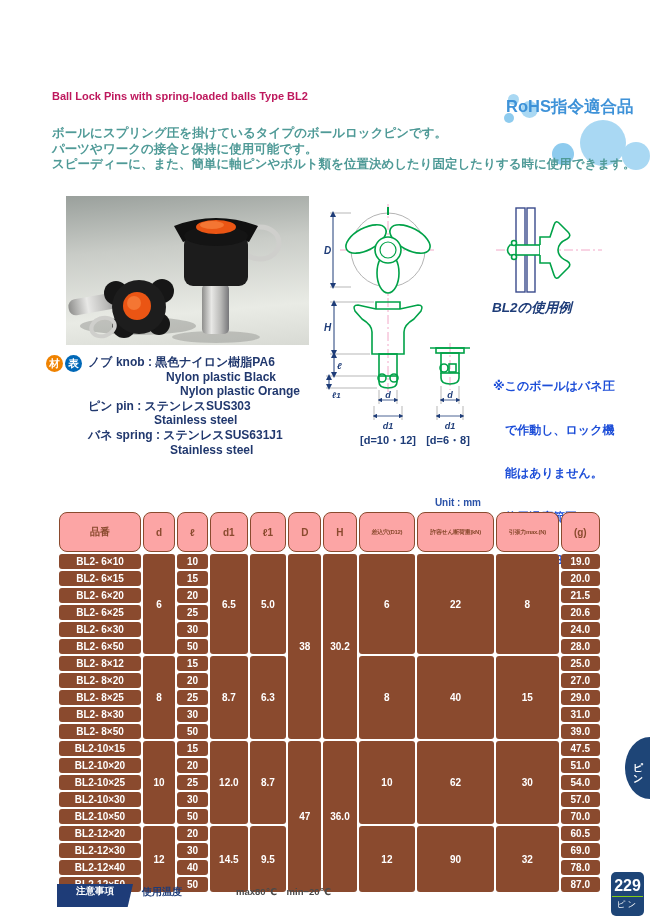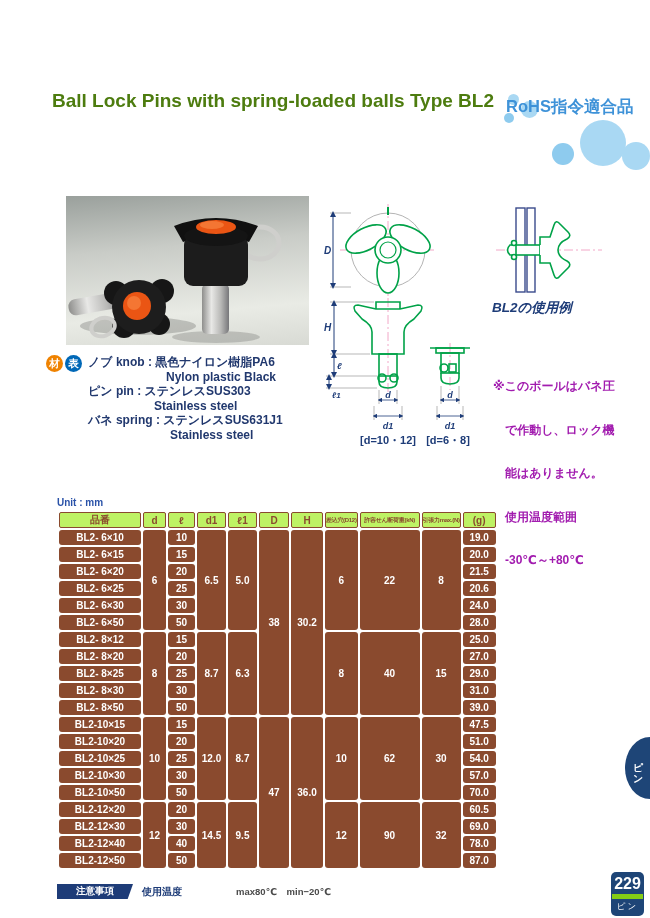--- a/index.html
+++ b/index.html
@@ -2,91 +2,96 @@
 <html><head>
 <meta charset="utf-8">
 <style>
   html,body{margin:0;padding:0;background:#fff;}
   .page{position:relative;width:650px;height:918px;background:#ffffff;overflow:hidden;
         font-family:"Liberation Sans","DejaVu Sans",sans-serif;}
   .abs{position:absolute;}
 
   
   .title{left:50px;top:44px;font-size:27px;font-weight:bold;color:#a5802c;white-space:nowrap;}
-  .subtitle{left:52px;top:90px;font-size:19px;font-weight:bold;color:#4d7c0f;white-space:nowrap;}
+  .subtitle{left:52px;top:90px;font-size:11px;font-weight:bold;color:#be185d;white-space:nowrap;}
   .desc{left:52px;top:126px;font-size:12.5px;font-weight:bold;color:#4f9a97;line-height:15.5px;white-space:nowrap;}
 
   
   .bubble{position:absolute;border-radius:50%;background:#a9d8f3;}
   .rohs-text{left:506px;top:96px;font-size:16.5px;font-weight:bold;color:#3e92d8;white-space:nowrap;z-index:3;}
 
   
   .photo{left:66px;top:196px;width:243px;height:149px;
          background:linear-gradient(175deg,#9aa09c 0%,#c9ccc7 35%,#e9ebe5 75%,#d8dad4 100%);}
 
   
   .diagram-svg{left:322px;top:198px;}
   .usage-svg{left:494px;top:204px;}
   .usage-caption{left:492px;top:299px;font-size:13.5px;font-weight:bold;color:#1e3c78;font-style:italic;}
-  .diagram-note{left:493px;top:350px;font-size:12px;font-weight:bold;color:#a21caf;line-height:14.5px;white-space:pre;}
+  .diagram-note{left:493px;top:350px;font-size:12px;font-weight:bold;color:#1d4ed8;line-height:14.5px;white-space:pre;}
 
   
   .mat-icon{position:absolute;width:17px;height:17px;border-radius:50%;color:#fff;font-size:10.5px;
             font-weight:bold;text-align:center;line-height:17px;}
   .mat-icon.material{left:46px;top:355px;background:#ef8200;}
   .mat-icon.surface{left:65px;top:355px;background:#0068b7;}
   .materials{left:88px;top:355px;font-size:12px;font-weight:bold;color:#21386e;line-height:14.6px;white-space:nowrap;}
   .materials .en1{padding-left:78px;}
   .materials .en2{padding-left:92px;}
   .materials .en3{padding-left:66px;}
   .materials .en4{padding-left:82px;}
 
   
-  .unit{left:57px;top:497px;width:424px;font-size:10px;font-weight:bold;color:#2a52a8;}
+  .unit{left:57px;top:497px;width:424px;text-align:right;font-size:10px;font-weight:bold;color:#2a52a8;}
   table.spec{position:absolute;left:57px;top:510px;border-collapse:separate;border-spacing:2px;table-layout:fixed;}
-  table.spec th{background:#bef264;border:1.5px solid #8a4a2e;color:#8a4a2e;font-size:10px;font-weight:bold;
-                height:13px;padding:0;border-radius:2px;text-align:center;vertical-align:middle;white-space:nowrap;overflow:hidden;}
+  table.spec th{background:#fca5a5;border:1.5px solid #8a4a2e;color:#8a4a2e;font-size:10px;font-weight:bold;
+                height:13px;padding:12px;border-radius:8px;text-align:center;vertical-align:middle;white-space:nowrap;overflow:hidden;}
   table.spec th.sm{font-size:6px;letter-spacing:-0.3px;}
   table.spec td{background:#8a4a2e;color:#fff;font-size:10px;font-weight:bold;height:15px;
                 padding:0;border-radius:3px;text-align:center;vertical-align:middle;white-space:nowrap;}
 
   
-  .caution-label{left:57px;top:884px;width:76px;height:15px;background:#1e3c78;color:#fff;font-size:9.5px;
+  .caution-label{left:57px;top:884px;width:76px;height:23px;background:#1e3c78;color:#fff;font-size:9.5px;
                  font-weight:bold;text-align:center;line-height:13px;
                  clip-path:polygon(0 0,100% 0,93% 100%,0 100%);}
   .caution-item{left:142px;top:885px;font-size:10px;font-weight:bold;color:#1e3c78;}
   .caution-value{left:196px;top:886px;font-size:9.5px;font-weight:bold;color:#4a4a4a;white-space:pre;margin-left:40px;}
 
   
   .side-tab{right:0;top:737px;width:25px;height:62px;background:#1e4577;
             border-top-left-radius:25px 31px;border-bottom-left-radius:25px 31px;
             display:flex;align-items:center;justify-content:center;}
   .side-tab span{writing-mode:vertical-rl;color:#fff;font-size:10px;font-weight:bold;letter-spacing:3px;}
   .page-num{right:6px;top:872px;width:33px;height:44px;background:#1e4577;border-radius:5px;
             display:flex;flex-direction:column;align-items:center;justify-content:center;color:#fff;}
-  .page-num .num{font-size:16px;font-weight:bold;border-bottom:5px solid #84cc16;padding:0 2px 1px;}
+  .page-num .num{font-size:16px;font-weight:bold;border-bottom:1px solid #84cc16;padding:0 2px 1px;}
   .page-num .lbl{font-size:8.5px;letter-spacing:2px;margin-top:2px;}
 
   svg text{font-family:"Liberation Sans","DejaVu Sans",sans-serif;}
 </style>
 </head>
 <body>
 
 <div class="page">
 
   <div class="abs subtitle">Ball Lock Pins with spring-loaded balls Type  BL2</div>
 
   <div class="bubble" style="left:508px;top:94px;width:11px;height:11px;"></div>
   <div class="bubble" style="left:521px;top:101px;width:17px;height:17px;"></div>
   <div class="bubble" style="left:504px;top:113px;width:10px;height:10px;background:#8ecbee;"></div>
   <div class="bubble" style="left:580px;top:120px;width:46px;height:46px;"></div>
   <div class="bubble" style="left:552px;top:143px;width:22px;height:22px;background:#8ecbee;"></div>
   <div class="bubble" style="left:622px;top:142px;width:28px;height:28px;"></div>
   <div class="abs rohs-text">RoHS指令適合品</div>
 
+  <div class="abs desc">
+    <div>ボールにスプリング圧を掛けているタイプのボールロックピンです。</div>
+    <div>パーツやワークの接合と保持に使用可能です。</div>
+    <div>スピーディーに、また、簡単に軸ピンやボルト類を位置決めしたり固定したりする時に使用できます。</div>
+  </div>
 
   <div class="abs photo">
     <svg width="243" height="149" viewBox="0 0 243 149">
       <defs>
         <linearGradient id="steel" x1="0" y1="0" x2="1" y2="0">
           <stop offset="0" stop-color="#8e8e8c"></stop>
             <stop offset="0.35" stop-color="#e8e8e6"></stop>
           <stop offset="0.7" stop-color="#b8b8b6"></stop>
             <stop offset="1" stop-color="#77777a"></stop>
         </linearGradient>
@@ -224,20 +229,21 @@
     <div>　能はありません。</div>
     <div>　使用温度範囲</div>
     <div>　-30℃～+80℃</div>
   </div>
 
   <div class="mat-icon material">材</div>
   <div class="mat-icon surface">表</div>
   <div class="abs materials">
     <div>ノブ knob : 黒色ナイロン樹脂PA6</div>
     <div class="en1">Nylon plastic Black</div>
+    <div class="en2">Nylon plastic Orange</div>
     <div>ピン pin : ステンレスSUS303</div>
     <div class="en3">Stainless steel</div>
     <div>バネ spring : ステンレスSUS631J1</div>
     <div class="en4">Stainless steel</div>
   </div>
 
   <div class="abs unit">Unit : mm</div>
   <table class="spec">
     <colgroup>
       <col style="width:82px">

